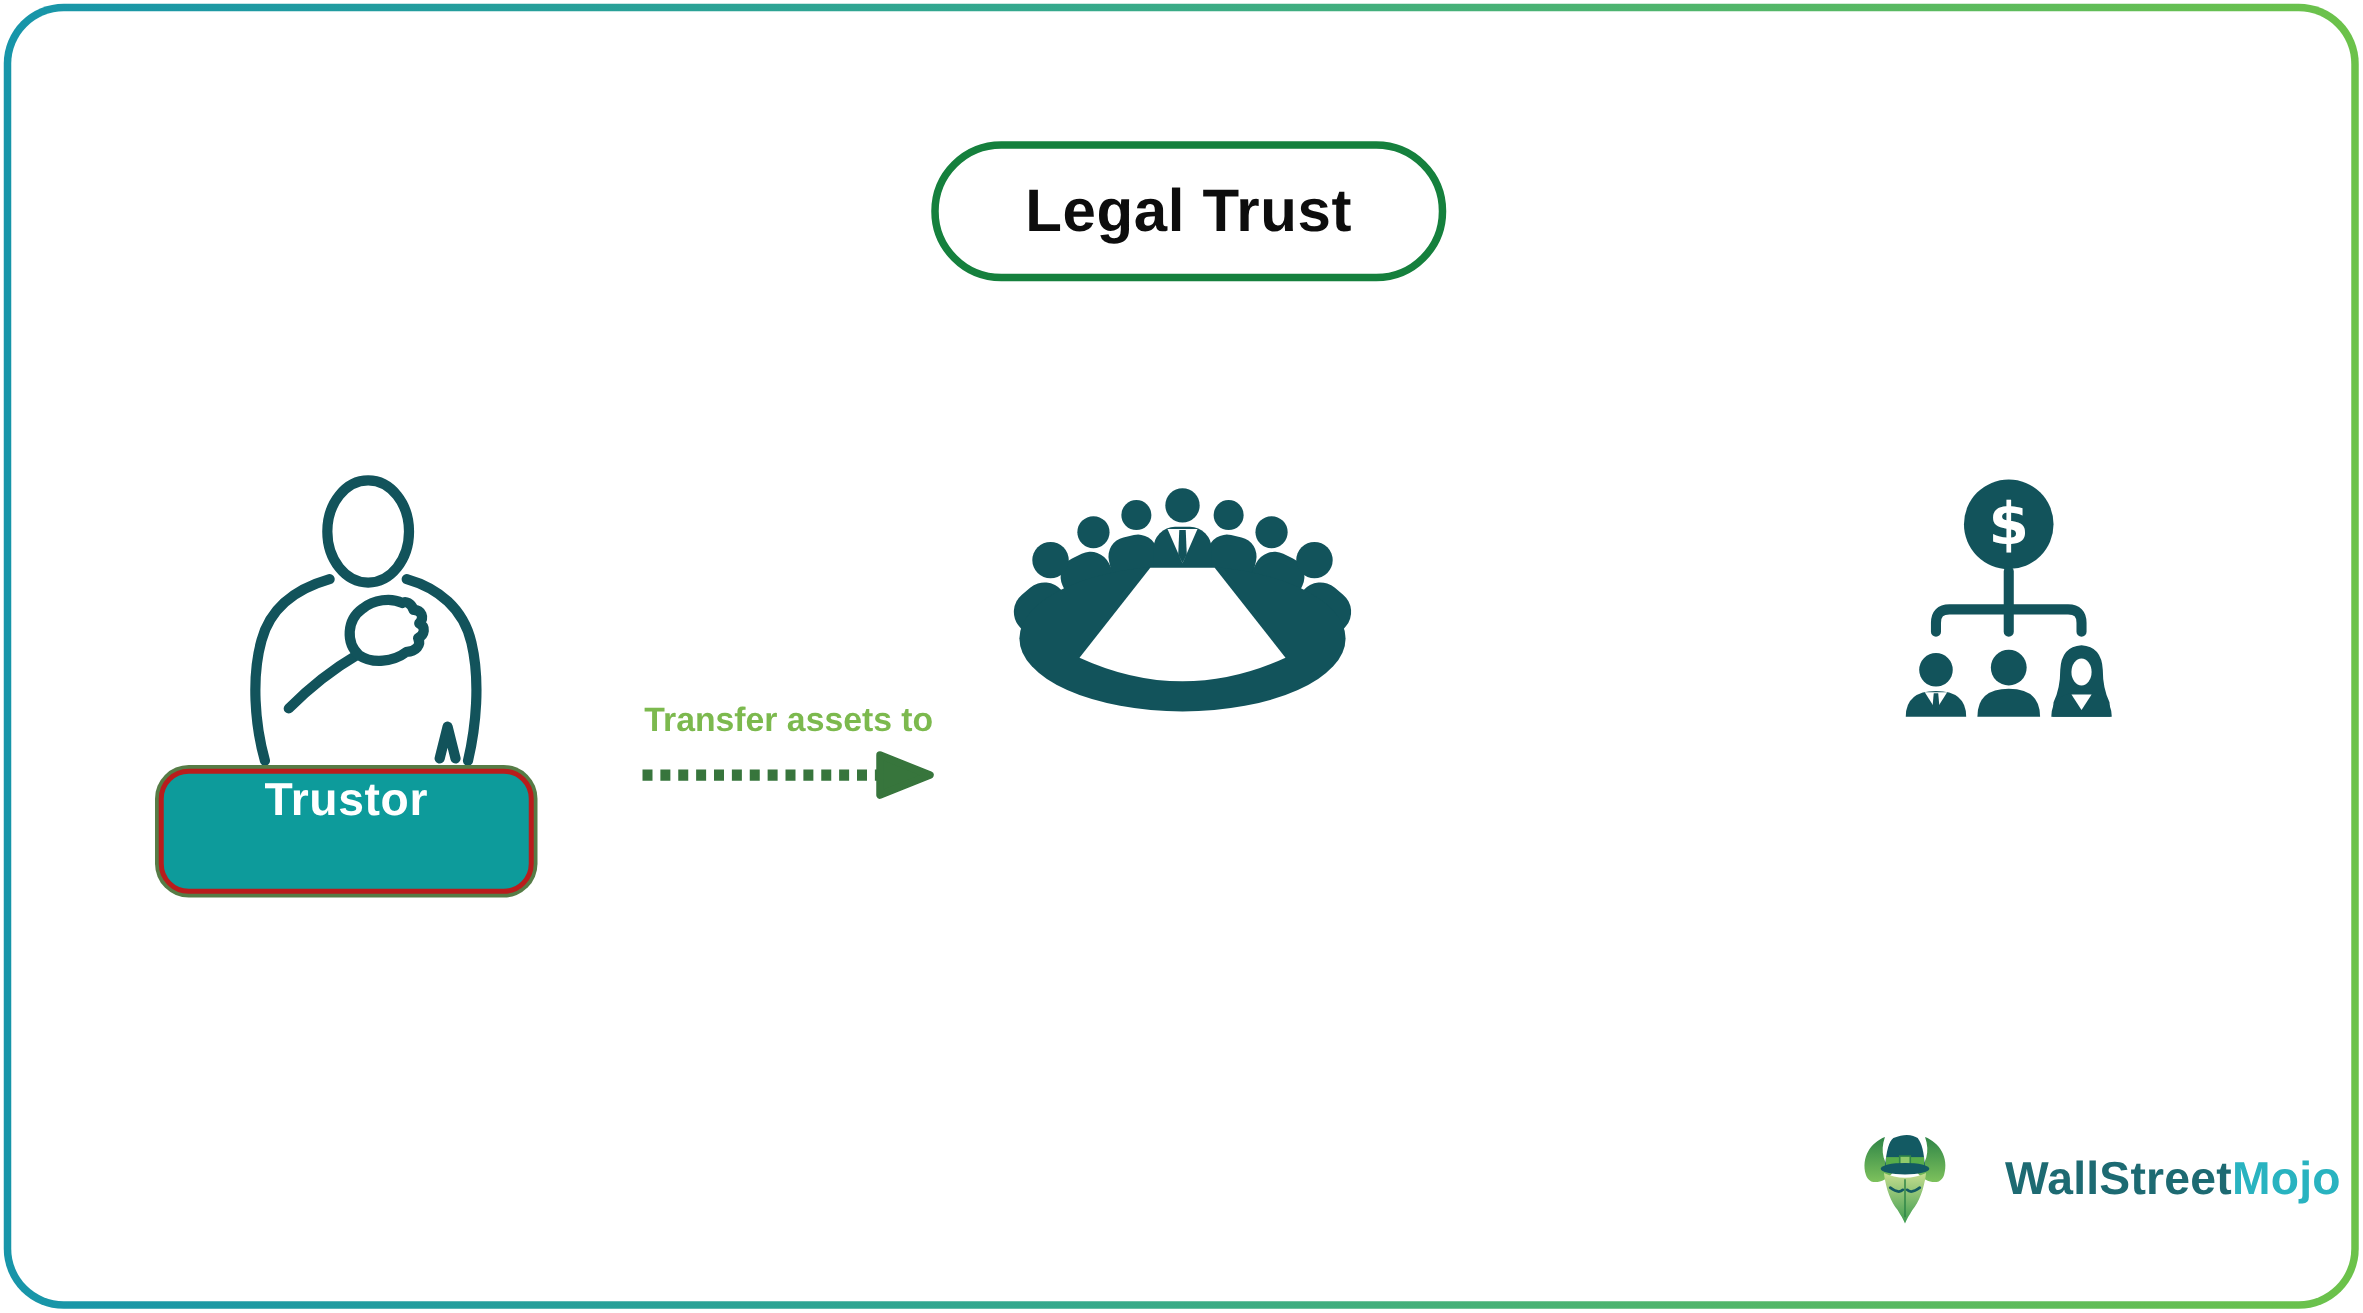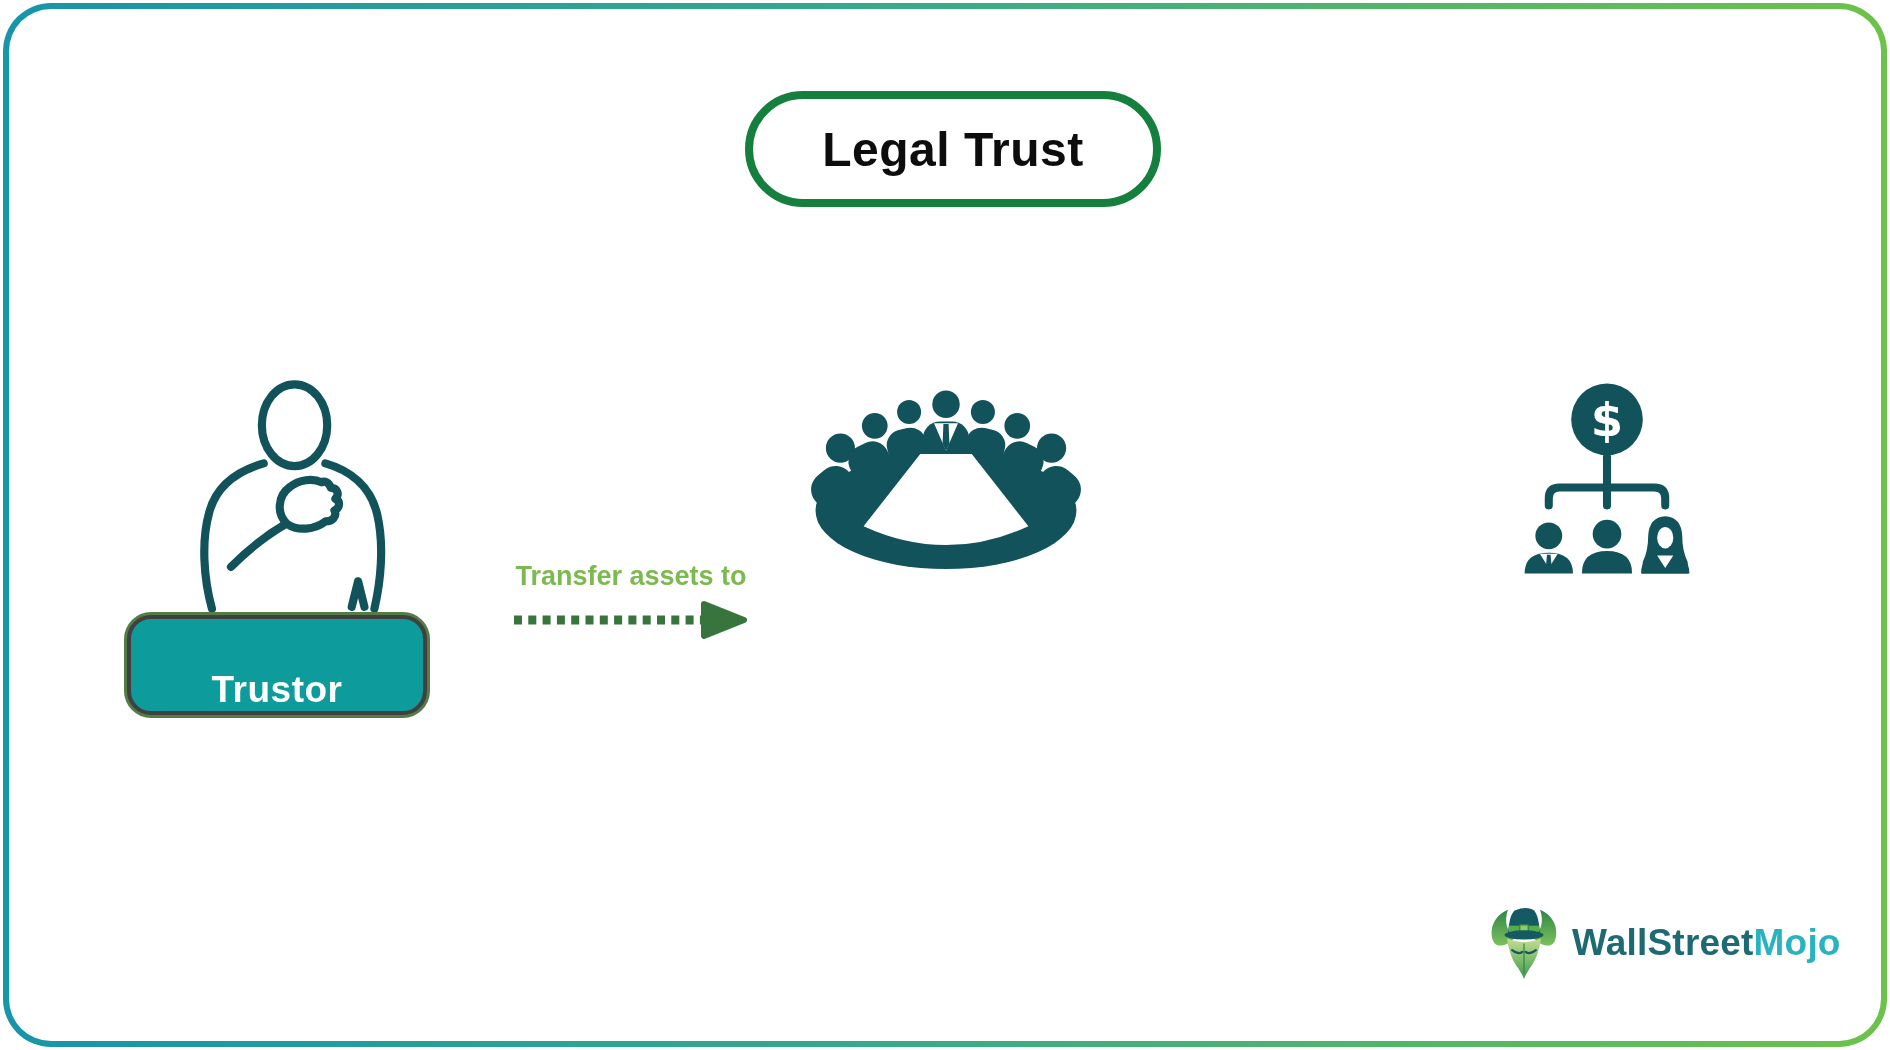--- a/index.html
+++ b/index.html
@@ -8,49 +8,49 @@
     font-family:"Liberation Sans", sans-serif;overflow:hidden;
   }
   
   .frame{position:absolute;inset:3px;border-radius:48px;
     background:linear-gradient(90deg,#1795a9 0%,#35a98c 45%,#6cc24a 100%);z-index:0;}
   .frame-inner{position:absolute;inset:6px;border-radius:42px;background:#ffffff;}
 
   .layer{position:absolute;inset:0;z-index:1;}
 
   .title-pill{
-    position:absolute;left:745px;top:91px;width:400px;height:100px;
-    border:8px solid #15803d;border-radius:60px;background:#ffffff;
+    position:absolute;left:745px;top:113px;width:400px;height:100px;
+    border:6px solid #15803d;border-radius:60px;background:#ffffff;
     display:flex;align-items:center;justify-content:center;
   }
   .title-pill span{font-size:48px;font-weight:bold;color:#0d0d0d;letter-spacing:.5px;}
 
   .icon-box{position:absolute;display:flex;align-items:flex-end;justify-content:center;}
   .icon-trustor{left:185px;top:378px;width:210px;height:236px;}
   .icon-trustee{left:800px;top:382px;width:292px;height:206px;}
   .icon-beneficiaries{left:1508px;top:380px;width:198px;height:206px;}
 
   .node-btn{
     position:absolute;top:615px;height:100px;border-radius:24px;
-    background:#0d9b9b;border:4px solid #404040;box-shadow:0 0 0 3px #567c46;
-    display:flex;align-items:flex-end;justify-content:center;box-sizing:border-box;
+    background:#0d9b9b;border:4px solid #b91c1c;box-shadow:0 0 0 3px #567c46;
+    display:flex;align-items:flex-start;justify-content:center;box-sizing:border-box;
   }
   .node-btn span{color:#ffffff;font-size:37px;font-weight:bold;letter-spacing:.5px;}
   .btn-trustor{left:127px;width:300px;}
   .btn-trustee{left:790px;width:316px;}
   .btn-beneficiaries{left:1452px;width:312px;}
 
   .arrow-group{position:absolute;display:flex;flex-direction:column;align-items:center;}
   .arrow-1{left:500px;top:540px;width:262px;}
   .arrow-2{left:1128px;top:548px;width:274px;}
   .arrow-label{color:#7cb94e;font-size:27px;font-weight:bold;white-space:nowrap;line-height:1.15;margin-top:21px;}
   .arrow-svg{margin:6px 0 2px 0;}
 
   .logo{position:absolute;left:1486px;top:900px;display:flex;align-items:center;gap:10px;}
-  .logo-text{font-size:37px;font-weight:800;letter-spacing:.2px;white-space:nowrap;}
+  .logo-text{font-size:37px;font-weight:800;letter-spacing:.2px;white-space:nowrap;margin-left:32px;}
   .logo-text .p1{color:#1d6a72;}
   .logo-text .p2{color:#29b3c0;}
 </style>
 </head>
 <body>
 
 <div class="canvas">
 
   <div class="frame">
     <div class="frame-inner"></div>

